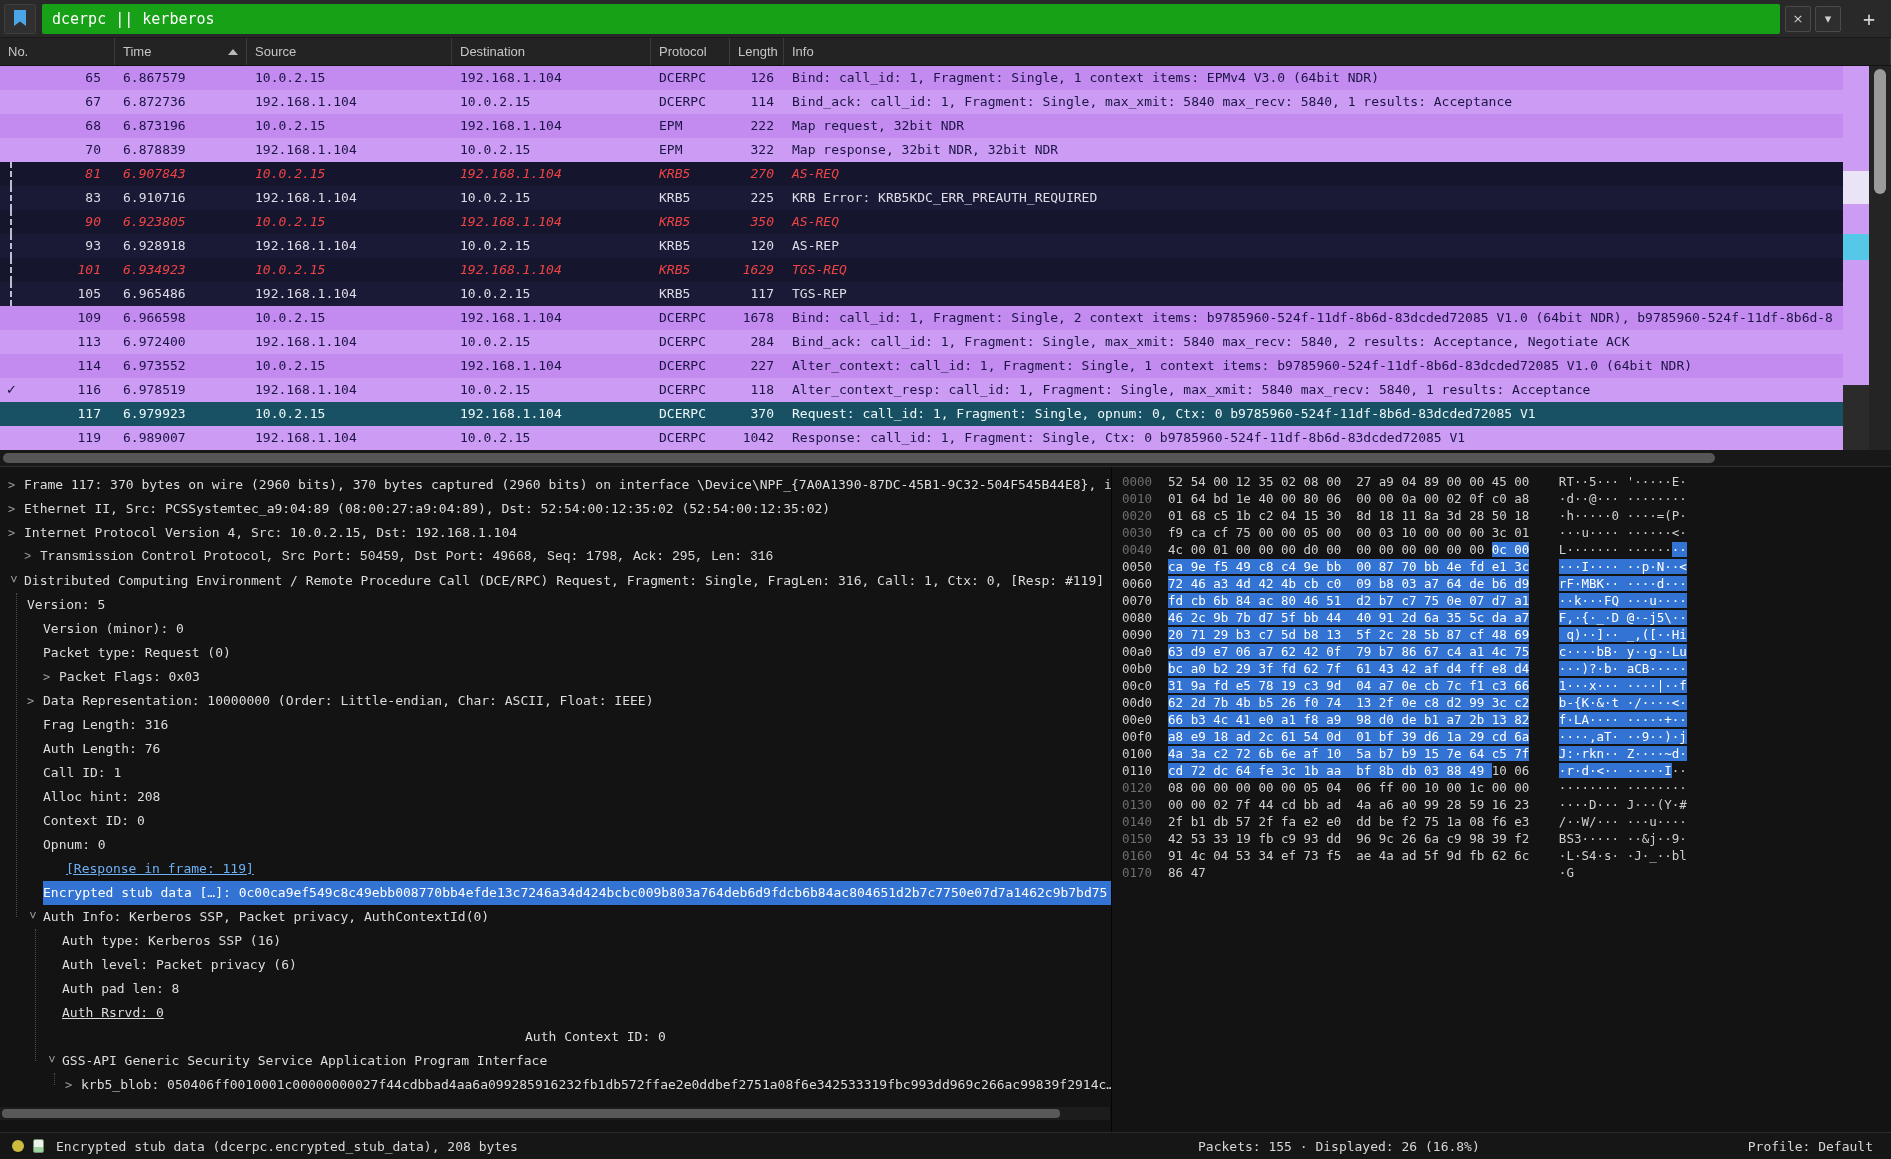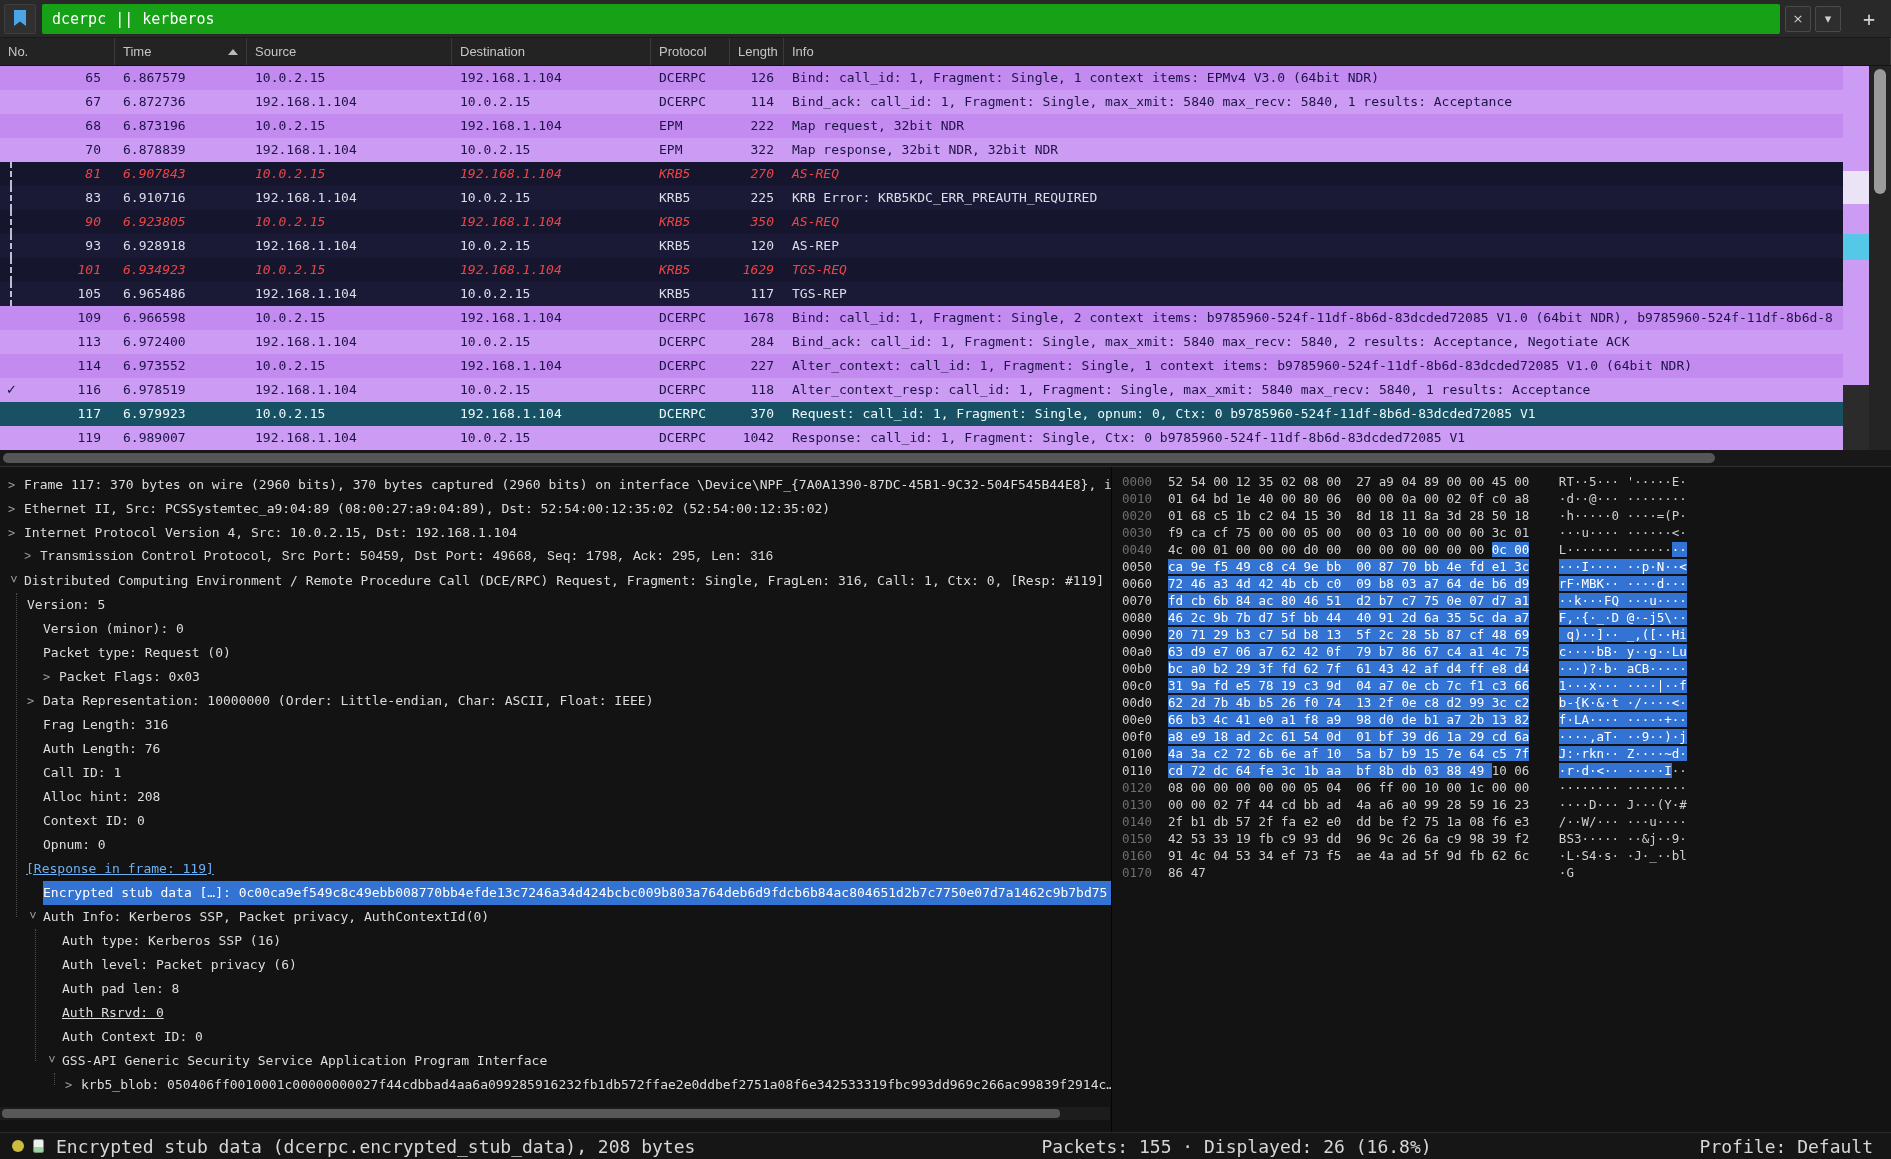--- a/index.html
+++ b/index.html
@@ -71,21 +71,21 @@
 
   .hpane{flex:1;padding:6px 0 0 10px;box-sizing:border-box;overflow:hidden;background:#131313;}
   .hxrow{height:17px;line-height:17px;font-size:12.5px;white-space:pre;color:#cfcfcf;}
   .off{display:inline-block;width:4ch;margin-right:16px;color:#6e6e6e;}
   .off.br{color:#cfcfcf;}
   .bts{display:inline-block;width:49ch;}
   .asc{display:inline-block;margin-left:22px;}
   .bsel{background:var(--selection-blue,#3273d3);color:#ffffff;}
 
   
-  .sbar{height:27px;background:#161616;border-top:1px solid #2c2c2c;box-sizing:border-box;display:flex;align-items:center;padding:0 12px;font-size:18px;color:#d6d6d6;flex:0 0 auto;white-space:pre;}
+  .sbar{height:27px;background:#161616;border-top:1px solid #2c2c2c;box-sizing:border-box;display:flex;align-items:center;padding:0 12px;font-size:13px;color:#d6d6d6;flex:0 0 auto;white-space:pre;}
   .sdot{width:12px;height:12px;border-radius:50%;background:var(--status-yellow,#cdbb3d);margin-right:9px;flex:0 0 auto;}
   .sdoc{width:11px;height:14px;background:linear-gradient(#eef2ee 60%,#9fd39f 60%);border-radius:2px;border:1px solid #6f8f6f;margin-right:12px;flex:0 0 auto;box-sizing:border-box;}
   .sflex{flex:1;}
   .spk{margin-right:268px;}
   .sprof{margin-right:6px;}
 </style>
 </head>
 <body>
 
 <div id="app">
@@ -173,28 +173,28 @@
           <div class="dline" style="padding-left: 27px;"><span class="chev"></span><span class="txt">Version (minor): 0</span></div>
           <div class="dline" style="padding-left: 27px;"><span class="chev"></span><span class="txt">Packet type: Request (0)</span></div>
           <div class="dline" style="padding-left: 27px; margin-left: 16px;"><span class="chev">&gt;</span><span class="txt">Packet Flags: 0x03</span></div>
           <div class="dline" style="padding-left: 27px;"><span class="chev">&gt;</span><span class="txt">Data Representation: 10000000 (Order: Little-endian, Char: ASCII, Float: IEEE)</span></div>
           <div class="dline" style="padding-left: 27px;"><span class="chev"></span><span class="txt">Frag Length: 316</span></div>
           <div class="dline" style="padding-left: 27px;"><span class="chev"></span><span class="txt">Auth Length: 76</span></div>
           <div class="dline" style="padding-left: 27px;"><span class="chev"></span><span class="txt">Call ID: 1</span></div>
           <div class="dline" style="padding-left: 27px;"><span class="chev"></span><span class="txt">Alloc hint: 208</span></div>
           <div class="dline" style="padding-left: 27px;"><span class="chev"></span><span class="txt">Context ID: 0</span></div>
           <div class="dline" style="padding-left: 27px;"><span class="chev"></span><span class="txt">Opnum: 0</span></div>
-          <div class="dline lnk" style="padding-left: 10px;"><span class="chev"></span><span class="txt">[Response in frame: 119]</span></div>
+          <div class="dline lnk" style="padding-left: 25px; margin-left: 25px;"><span class="chev"></span><span class="txt">[Response in frame: 119]</span></div>
           <div class="dline sel" style="padding-left: 43px;"><span class="txt">Encrypted stub data […]: 0c00ca9ef549c8c49ebb008770bb4efde13c7246a34d424bcbc009b803a764deb6d9fdcb6b84ac804651d2b7c7750e07d7a1462c9b7bd75</span></div>
           <div class="dline" style="padding-left: 27px;"><span class="chev down">&gt;</span><span class="txt">Auth Info: Kerberos SSP, Packet privacy, AuthContextId(0)</span></div>
           <div class="dline" style="padding-left: 46px;"><span class="chev"></span><span class="txt">Auth type: Kerberos SSP (16)</span></div>
           <div class="dline" style="padding-left: 46px;"><span class="chev"></span><span class="txt">Auth level: Packet privacy (6)</span></div>
           <div class="dline" style="padding-left: 46px;"><span class="chev"></span><span class="txt">Auth pad len: 8</span></div>
           <div class="dline" style="padding-left: 46px; text-decoration: underline;"><span class="chev"></span><span class="txt">Auth Rsrvd: 0</span></div>
-          <div class="dline" style="padding-left: 46px;"><span class="chev"></span><span class="txt">Auth Context ID: 0</span></div>
+          <div class="dline" style="padding-left: 64px; text-align: center;"><span class="chev"></span><span class="txt">Auth Context ID: 0</span></div>
           <div class="dline" style="padding-left: 46px;"><span class="chev down">&gt;</span><span class="txt">GSS-API Generic Security Service Application Program Interface</span></div>
           <div class="dline" style="padding-left: 65px;"><span class="chev">&gt;</span><span class="txt">krb5_blob: 050406ff0010001c00000000027f44cdbbad4aa6a099285916232fb1db572ffae2e0ddbef2751a08f6e342533319fbc993dd969c266ac99839f2914c…</span></div>
         </div>
       <div class="dsb">
         <div class="dth"></div>
       </div>
     </div>
     <div class="hpane">
       <div id="hxrows">
           <div class="hxrow"><span class="off">0000</span><span class="bts"><span>52 </span><span>54 </span><span>00 </span><span>12 </span><span>35 </span><span>02 </span><span>08 </span><span>00  </span><span>27 </span><span>a9 </span><span>04 </span><span>89 </span><span>00 </span><span>00 </span><span>45 </span><span>00</span></span><span class="asc"><span>R</span><span>T</span><span>·</span><span>·</span><span>5</span><span>·</span><span>·</span><span>· </span><span>'</span><span>·</span><span>·</span><span>·</span><span>·</span><span>·</span><span>E</span><span>·</span></span></div>

